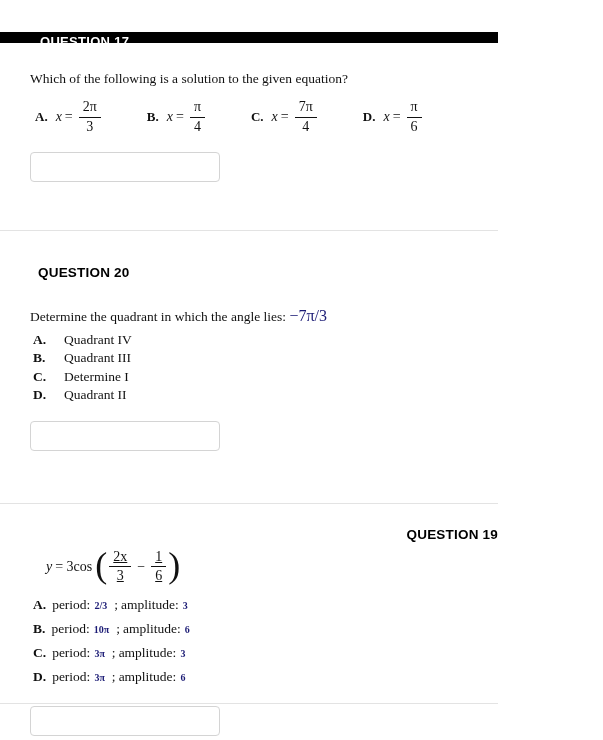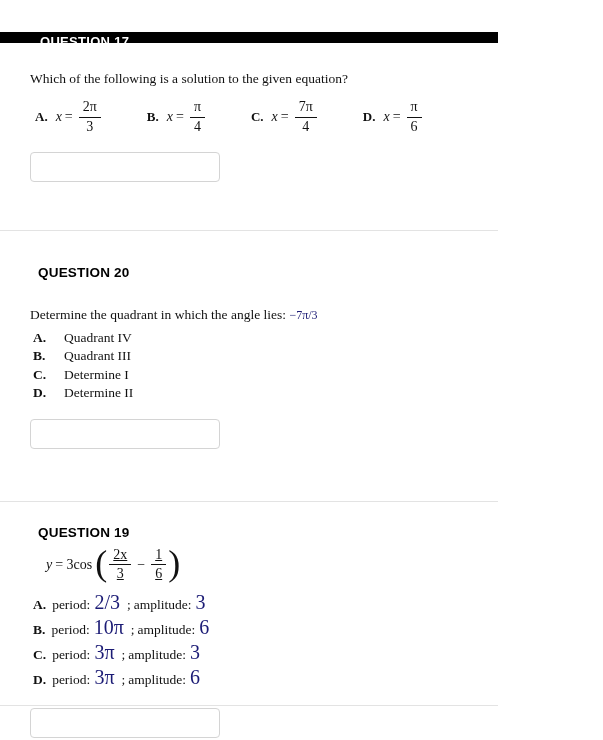--- a/index.html
+++ b/index.html
@@ -59,47 +59,47 @@
     line-height: 1.2; font-size: 14px;
   }
   .frac .num { border-bottom: 1px solid #111; padding: 0 4px 1px; }
   .frac .den { padding-top: 1px; }
   .q17 .answer-input { margin-top: 16px; }
   .div1 { margin-top: 48px; }
 
   
   .q18 .section-heading { margin-top: 34px; }
   .q18 .prompt { margin-top: 27px; }
-  .mval { color: #1b1b75; font-size: 12px; }
+  .mval { color: #1b1b75; font-size: 16px; }
   .choices { margin-top: 6px; }
   .choice { display: flex; margin-left: 33px; line-height: 18.5px; font-size: 13.5px; }
   .choice .olabel { width: 31px; margin-right: 0; font-size: 13.5px; }
   .q18 .answer-input { margin-top: 16px; }
   .div2 { margin-top: 52px; }
 
   
-  .q19 .section-heading { margin-top: 23px; }
+  .q19 .section-heading { margin-top: 23px; text-align: right; }
   .q19 .prompt { margin-top: 26px; }
   .q19 .bullet { margin-right: 12px; }
   .formula {
     display: flex; align-items: center;
     margin: 7px 0 0 46px; font-size: 14px; color: #111;
   }
   .formula .lhs { margin-right: 3px; }
   .paren {
     font-family: "Liberation Serif", serif;
     font-size: 36px; font-weight: 300; line-height: .85;
     transform: translateY(-2px);
   }
   .formula .frac { margin: 0 2px; text-decoration: underline; }
   .formula .minus { margin: 0 4px; }
   .choices19 { margin-top: 8px; }
   .choice19 { display: flex; align-items: baseline; margin-left: 33px; line-height: 23px; font-size: 13.5px; }
   .choice19 .olabel { margin-right: 6px; font-size: 13.5px; }
-  .choice19 .mval { font-size: 20px; margin: 0 4px; }
+  .choice19 .mval { font-size: 10px; margin: 0 4px; font-weight: bold; }
   .choice19 .sep { margin: 0 3px; }
   .div3 { margin-top: 14px; }
   .q19 .answer-input { margin-top: 2px; }
 </style>
 </head>
 <body>
 
 <div class="page">
 
   <div class="topbar">
@@ -164,21 +164,21 @@
       <div class="choice">
         <span class="olabel">B.</span>
         <span>Quadrant III</span>
       </div>
       <div class="choice">
         <span class="olabel">C.</span>
         <span>Determine I</span>
       </div>
       <div class="choice">
         <span class="olabel">D.</span>
-        <span>Determine II</span>
+        <span>Quadrant II</span>
       </div>
     </div>
     <input type="text" class="answer-input" value="" style="">
     <div class="divider div2"></div>
   </div>
 
   <div class="q19">
     <div class="section-heading">QUESTION 19</div>
     <div class="formula">
       <span class="var lhs">y</span>

